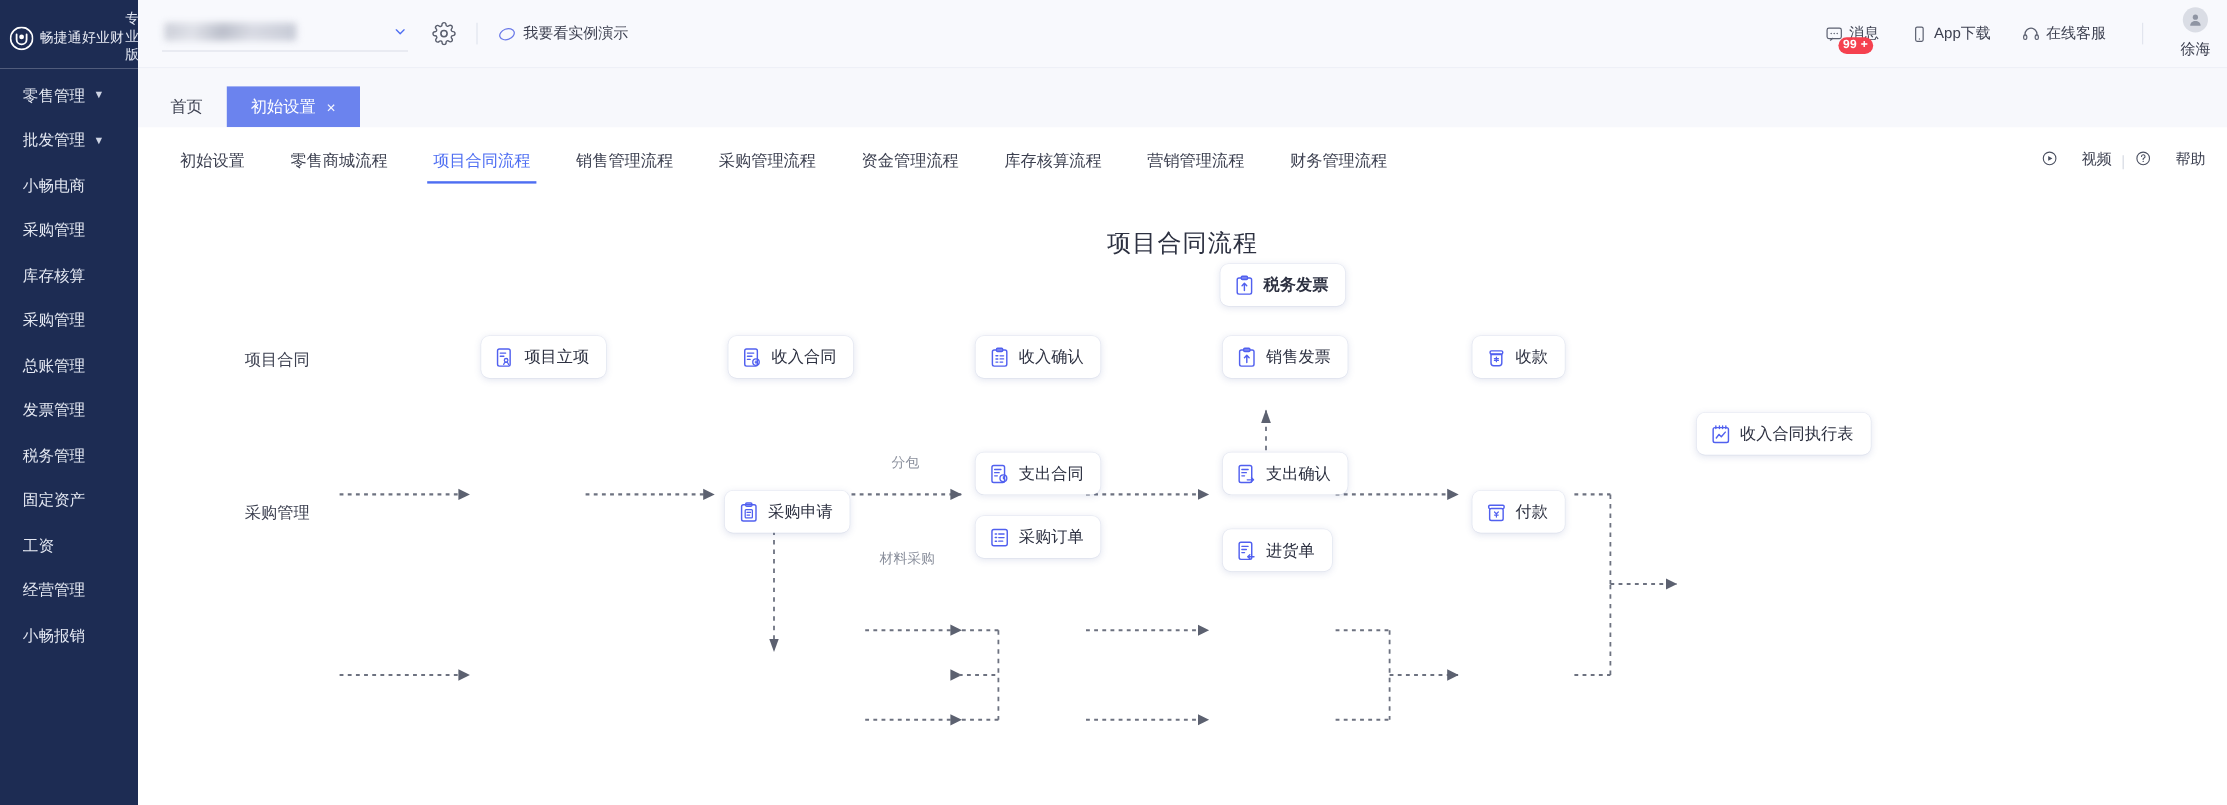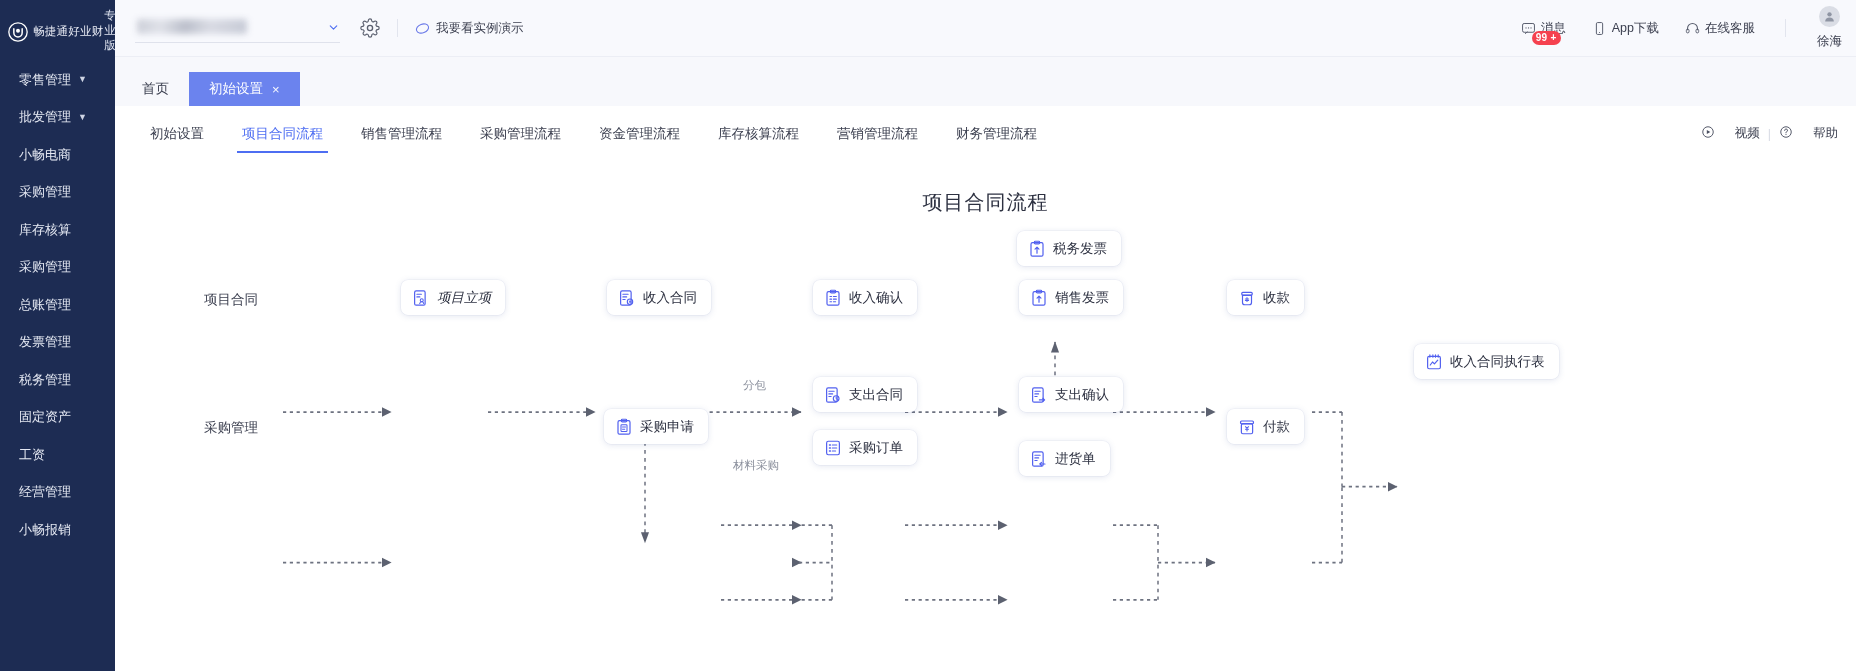--- a/index.html
+++ b/index.html
@@ -269,20 +269,21 @@
             <span>初始设置</span>
             <span class="tab-close">×</span>
           </div>
         </div>
 
       <div class="panel">
 
         <div class="subtabs">
           <div style="display:flex;align-items:center;" id="subtabs">
               <div class="subtab">初始设置</div>
+              <div class="subtab">零售商城流程</div>
               <div class="subtab active">项目合同流程</div>
               <div class="subtab">销售管理流程</div>
               <div class="subtab">采购管理流程</div>
               <div class="subtab">资金管理流程</div>
               <div class="subtab">库存核算流程</div>
               <div class="subtab">营销管理流程</div>
               <div class="subtab">财务管理流程</div>
             </div>
           <div class="subtabs-right">
             <span class="str-item">
@@ -365,31 +366,31 @@
 
               <path d="M1197,297 L1227,297"></path>
               <path d="M1227,297 L1227,232"></path>
             </g>
           </svg>
           <div id="nodes">
               <div class="row-label" style="left: 89px; top: 75px;">项目合同</div>
               <div class="row-label" style="left: 89px; top: 203px;">采购管理</div>
               <div class="edge-label" style="left: 628px; top: 162px;">分包</div>
               <div class="edge-label" style="left: 618px; top: 242px;">材料采购</div>
-              <div class="node" style="left: 902px; top: 15px;">
+              <div class="node" style="left: 902px; top: 4px; font-weight: bold;">
                 <span class="node-ico">
                   <svg viewBox="0 0 24 24" fill="none">
                     <rect x="4" y="3.5" width="16" height="18" rx="2" stroke="currentColor" stroke-width="1.6"></rect>
                     <rect x="8.5" y="1.6" width="7" height="3.6" rx="1.2" stroke="currentColor" stroke-width="1.5"></rect>
                     <path d="M12 17.5V9.5M12 9.5l-2.6 2.6M12 9.5l2.6 2.6" stroke="currentColor" stroke-width="1.6" stroke-linecap="round" stroke-linejoin="round"></path>
                   </svg>
                 </span>
                 <span>税务发票</span>
               </div>
-              <div class="node" style="left: 286px; top: 64px; font-style: italic;">
+              <div class="node" style="left: 286px; top: 64px;">
                 <span class="node-ico">
                   <svg viewBox="0 0 24 24" fill="none">
                     <rect x="3.5" y="2.5" width="14" height="19" rx="2" stroke="currentColor" stroke-width="1.6"></rect>
                     <path d="M6.5 7h6M6.5 10.5h4" stroke="currentColor" stroke-width="1.5" stroke-linecap="round"></path>
                     <circle cx="13" cy="15" r="2" stroke="currentColor" stroke-width="1.4"></circle>
                     <path d="M10.3 19.4c.3-1.4 1.4-2.3 2.7-2.3s2.4.9 2.7 2.3" stroke="currentColor" stroke-width="1.4" stroke-linecap="round"></path>
                   </svg>
                 </span>
                 <span>项目立项</span>
               </div>

